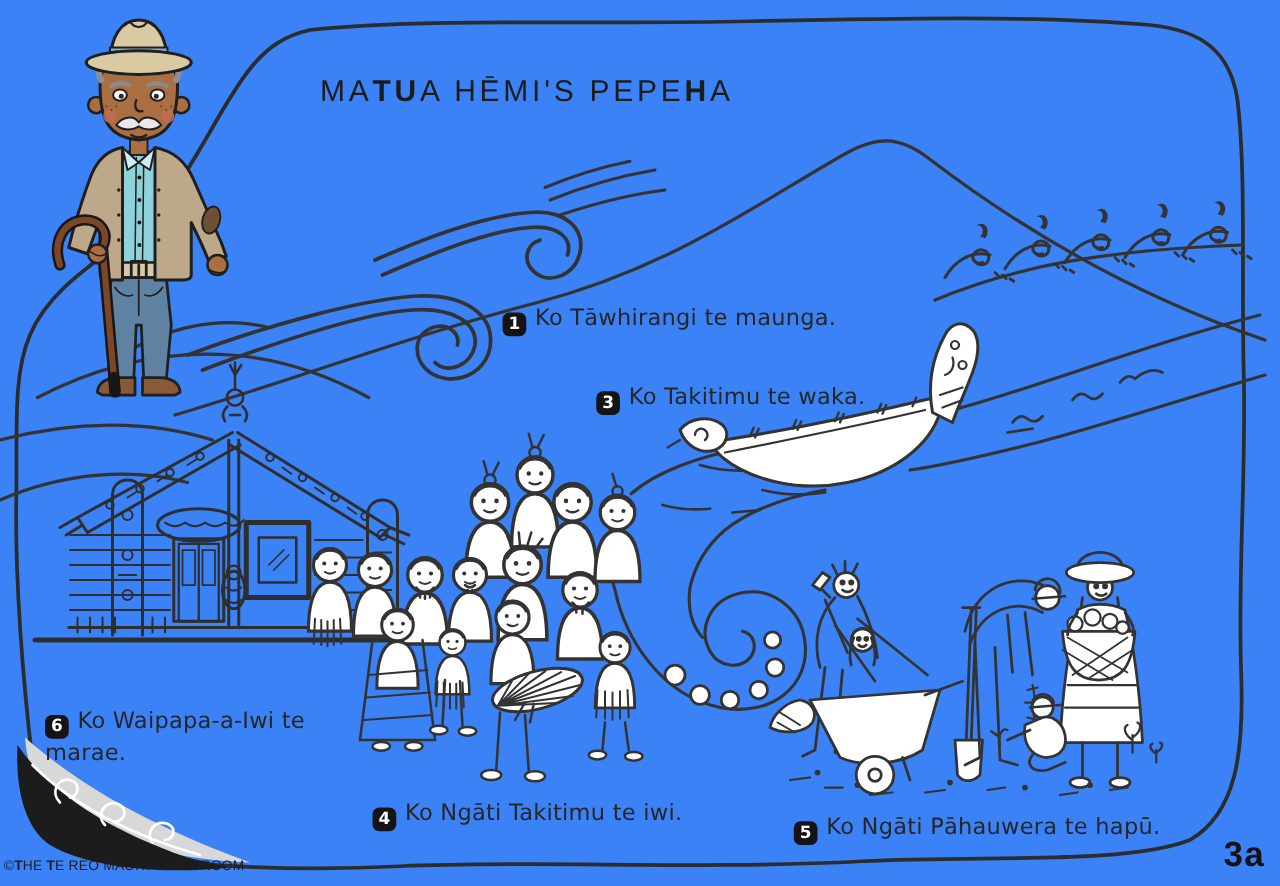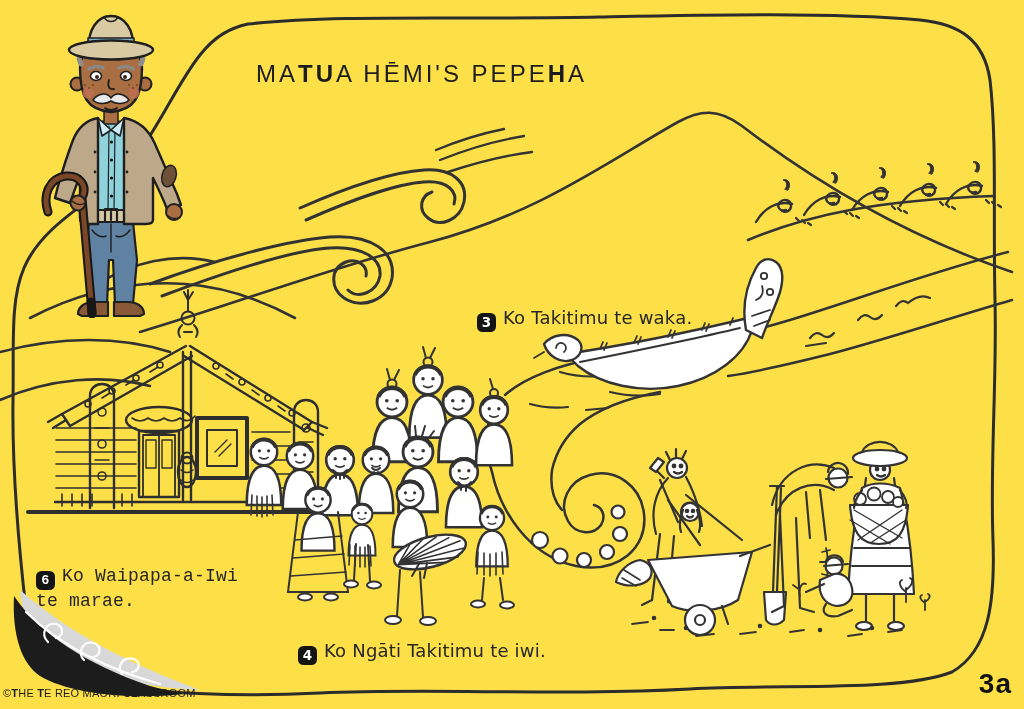--- a/index.html
+++ b/index.html
@@ -1,30 +1,30 @@
 <!DOCTYPE html>
 <html><head>
 <meta charset="utf-8">
 <style>
   html,body{margin:0;padding:0;background:#fff;}
-  .page{position:relative;width:1024px;height:709px;background:#fde047;overflow:hidden;
+  .page{position:relative;width:1024px;height:709px;background:#3b82f6;overflow:hidden;
         font-family:"DejaVu Sans",sans-serif;color:#242424;}
   svg{position:absolute;left:0;top:0;}
   .art{z-index:1;}
   .matua{z-index:2;}
   .txt{position:absolute;z-index:3;}
   .title{left:256px;top:44px;font-family:"Liberation Sans",sans-serif;font-size:24px;
          letter-spacing:3px;font-weight:400;color:#1c1c1c;white-space:nowrap;}
   .title .b{font-weight:800;}
   .pep{font-size:18px;line-height:1.3;color:#262626;letter-spacing:0.2px;}
   .badge{display:inline-flex;align-items:center;justify-content:center;width:19px;height:19px;
          background:#141414;color:#fff;border-radius:5.5px;font-size:13.5px;font-weight:700;
          margin-right:7px;vertical-align:-3px;}
   .it1{left:402px;top:243px;} .it2{left:738px;top:383px;} .it3{left:465px;top:306px;margin-left:12px;}
-  .it4{left:298px;top:639px;} .it5{left:635px;top:650px;} .it6{left:36px;top:565px;width:208px;font-family:Liberation Mono, monospace;}
+  .it4{left:298px;top:639px;} .it5{left:635px;top:650px;} .it6{left:36px;top:565px;width:208px;}
   .footer{left:3px;top:687px;font-size:11px;letter-spacing:0.2px;color:#1e1e1e;
           font-family:"Liberation Sans",sans-serif;white-space:nowrap;}
   .footer .b{font-weight:800;}
   .pagebadge{right:12px;top:668px;position:absolute;z-index:3;font-size:28px;font-weight:800;
              color:#121212;letter-spacing:1px;font-family:Liberation Sans, sans-serif;}
 </style>
 </head>
 <body>
 
 <div class="page">
@@ -383,26 +383,28 @@
     <path d="M52,32 L98,32 L98,42 L52,42 Z" fill="#7fb5c9" stroke="#1f1f1f" stroke-width="1.6"></path>
     <g fill="#3f7f9d">
       <path d="M57,33.5 l3,3.5 l-3,3.5 l-3,-3.5 Z M64,33.5 l3,3.5 l-3,3.5 l-3,-3.5 Z M71,33.5 l3,3.5 l-3,3.5 l-3,-3.5 Z M78,33.5 l3,3.5 l-3,3.5 l-3,-3.5 Z M85,33.5 l3,3.5 l-3,3.5 l-3,-3.5 Z M92,33.5 l3,3.5 l-3,3.5 l-3,-3.5 Z"></path>
     </g>
     <ellipse cx="75" cy="44" rx="42" ry="9.5" fill="#d9caa4" stroke="#1f1f1f" stroke-width="2.4"></ellipse>
   </g>
 </svg>
 
 <h1 class="txt title"><span>MA</span><span class="b">TU</span><span>A HĒMI'S PEPE</span><span class="b">H</span><span>A</span></h1>
 
+<div class="txt pep it1"><span class="badge">1</span><span>Ko Tāwhirangi te maunga.</span></div>
 
 
 <div class="txt pep it3"><span class="badge">3</span><span>Ko Takitimu te waka.</span></div>
 
 <div class="txt pep it4"><span class="badge">4</span><span>Ko Ngāti Takitimu te iwi.</span></div>
 
+<div class="txt pep it5"><span class="badge">5</span><span>Ko Ngāti Pāhauwera te hapū.</span></div>
 
 <div class="txt pep it6"><span class="badge">6</span><span>Ko Waipapa-a-Iwi te marae.</span></div>
 
 <div class="txt footer"><span>©</span><span class="b">T</span><span>HE </span><span class="b">T</span><span>E REO MĀORI </span><span class="b">CL</span><span>ASSROOM</span></div>
 
 <div class="pagebadge">3a</div>
 
 </div>
 
 </body></html>

